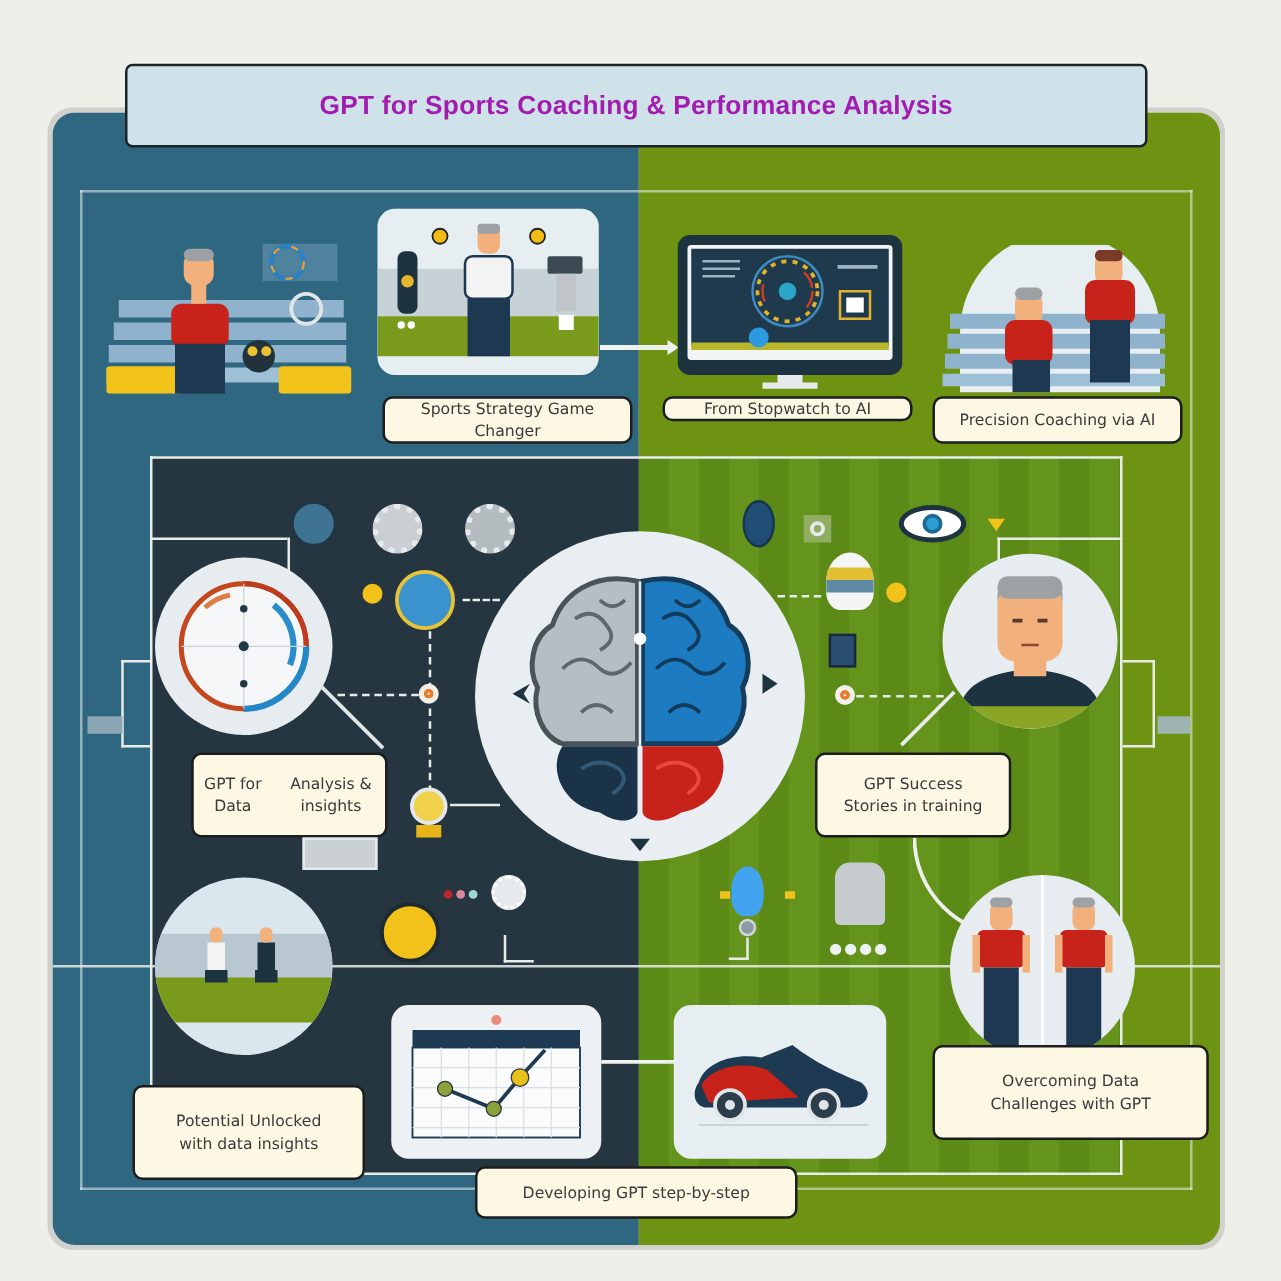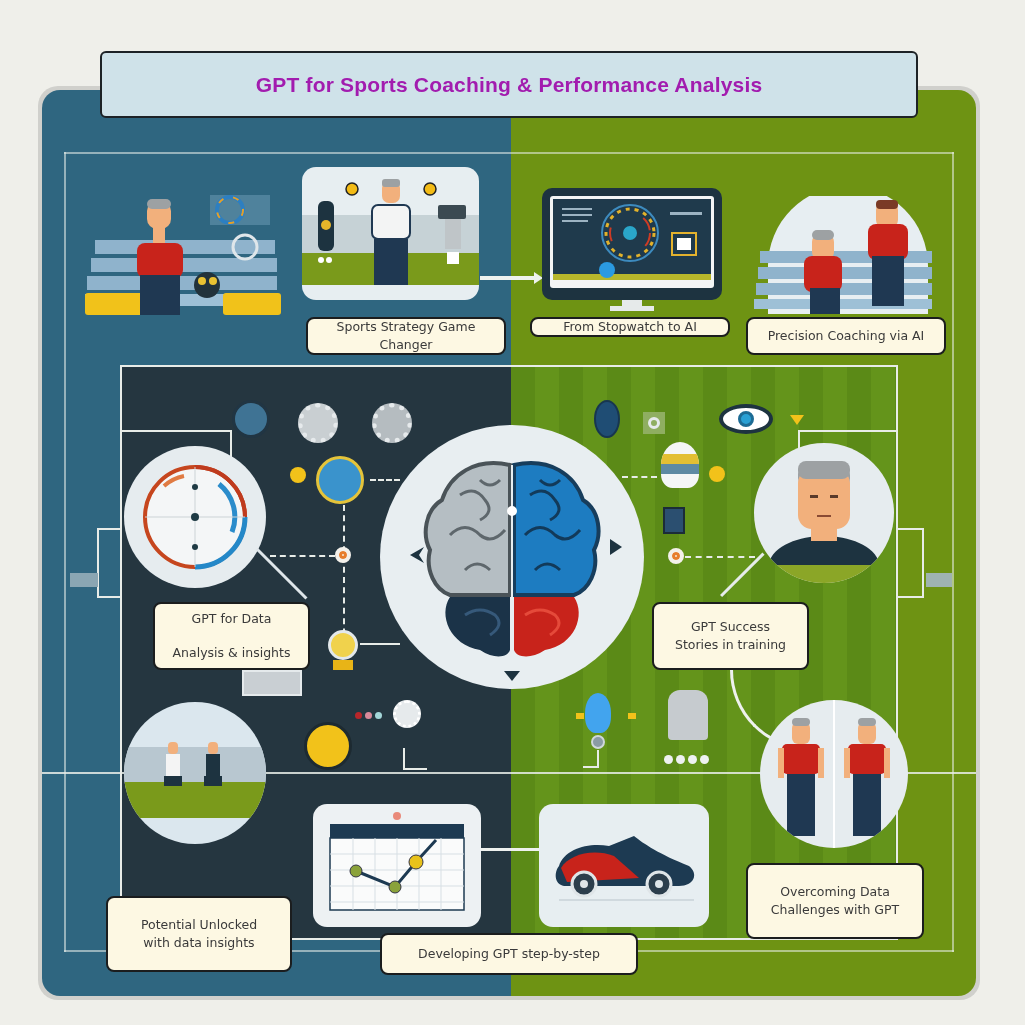--- a/index.html
+++ b/index.html
@@ -243,21 +243,21 @@
       <rect x="44" y="26" width="52" height="60" rx="14" fill="#f2b07c"></rect>
       <path d="M44 40 C 44 18, 96 18, 96 40 L 96 32 C 96 16, 44 16, 44 32 Z" fill="#9da1a3"></path>
       <rect x="44" y="18" width="52" height="18" rx="8" fill="#9da1a3"></rect>
       <rect x="56" y="52" width="8" height="3" fill="#5a3a2a"></rect>
         <rect x="76" y="52" width="8" height="3" fill="#5a3a2a"></rect>
       <rect x="63" y="72" width="14" height="2" fill="#8a4a33"></rect>
     </svg>
   </div>
   <div style="position:absolute;left:720px;top:595px;width:60px;height:3px;background:#e6ecea;transform:rotate(-45deg);transform-origin:0 0;"></div>
 
-  <div class="label" style="left:153px;top:602px;width:157px;height:68px;flex-direction:column;gap:16px;">
+  <div class="label" style="left:153px;top:602px;width:157px;height:68px;flex-direction:row;gap:16px;">
     <span>GPT for Data</span>
     <span>Analysis &amp; insights</span>
   </div>
   <div class="label" style="left:652px;top:602px;width:157px;height:68px;flex-direction:column;">
     <span>GPT Success</span>
     <span>Stories in training</span>
   </div>
 
   <div class="dot" style="left:328px;top:630px;width:30px;height:30px;background:#f0d24c;border:3px solid #e3e8ea;"></div>
   <div style="position:absolute;left:333px;top:660px;width:20px;height:10px;background:#e8b417;"></div>
@@ -346,24 +346,24 @@
       <path d="M20 62 C 25 45, 50 38, 70 42 L 95 32 C 105 40, 120 50, 150 62 C 160 70, 155 82, 140 82 L 25 82 C 15 80, 15 68, 20 62 Z" fill="#1d3a52"></path>
       <path d="M22 64 C 30 50, 55 44, 75 52 L 100 74 L 28 78 Z" fill="#c8231b"></path>
       <circle cx="45" cy="80" r="12" fill="#2c3e4c" stroke="#dfe5e8" stroke-width="3"></circle>
       <circle cx="45" cy="80" r="4" fill="#dfe5e8"></circle>
       <circle cx="120" cy="80" r="12" fill="#2c3e4c" stroke="#dfe5e8" stroke-width="3"></circle>
       <circle cx="120" cy="80" r="4" fill="#dfe5e8"></circle>
       <line x1="20" y1="96" x2="155" y2="96" stroke="#c9d2d7" stroke-width="1.5"></line>
     </svg>
   </div>
 
-  <div class="label" style="left:106px;top:896px;width:186px;height:76px;flex-direction:column;">
+  <div class="label" style="left:106px;top:868px;width:186px;height:76px;flex-direction:column;">
     <span>Potential Unlocked</span>
     <span>with data insights</span>
   </div>
   <div class="label" style="left:380px;top:933px;width:258px;height:42px;">
     <span>Developing GPT step-by-step</span>
   </div>
-  <div class="label" style="left:746px;top:863px;width:178px;height:76px;flex-direction:column;">
+  <div class="label" style="left:746px;top:836px;width:221px;height:76px;flex-direction:column;">
     <span>Overcoming Data</span>
     <span>Challenges with GPT</span>
   </div>
 </div>
 
 </body></html>

